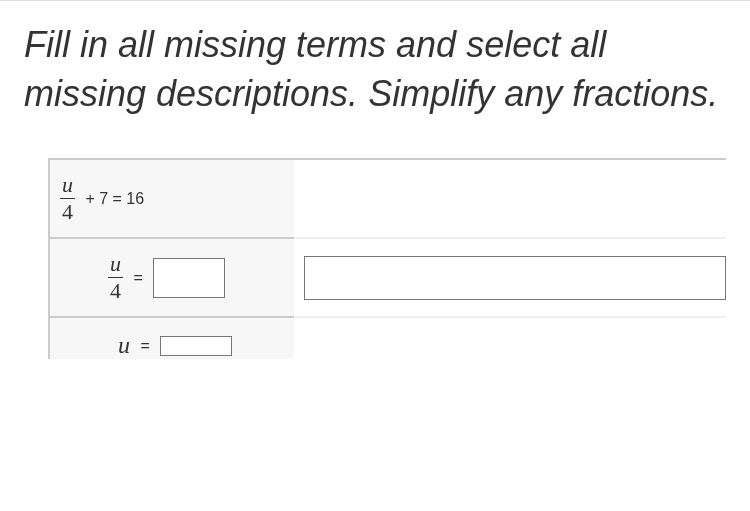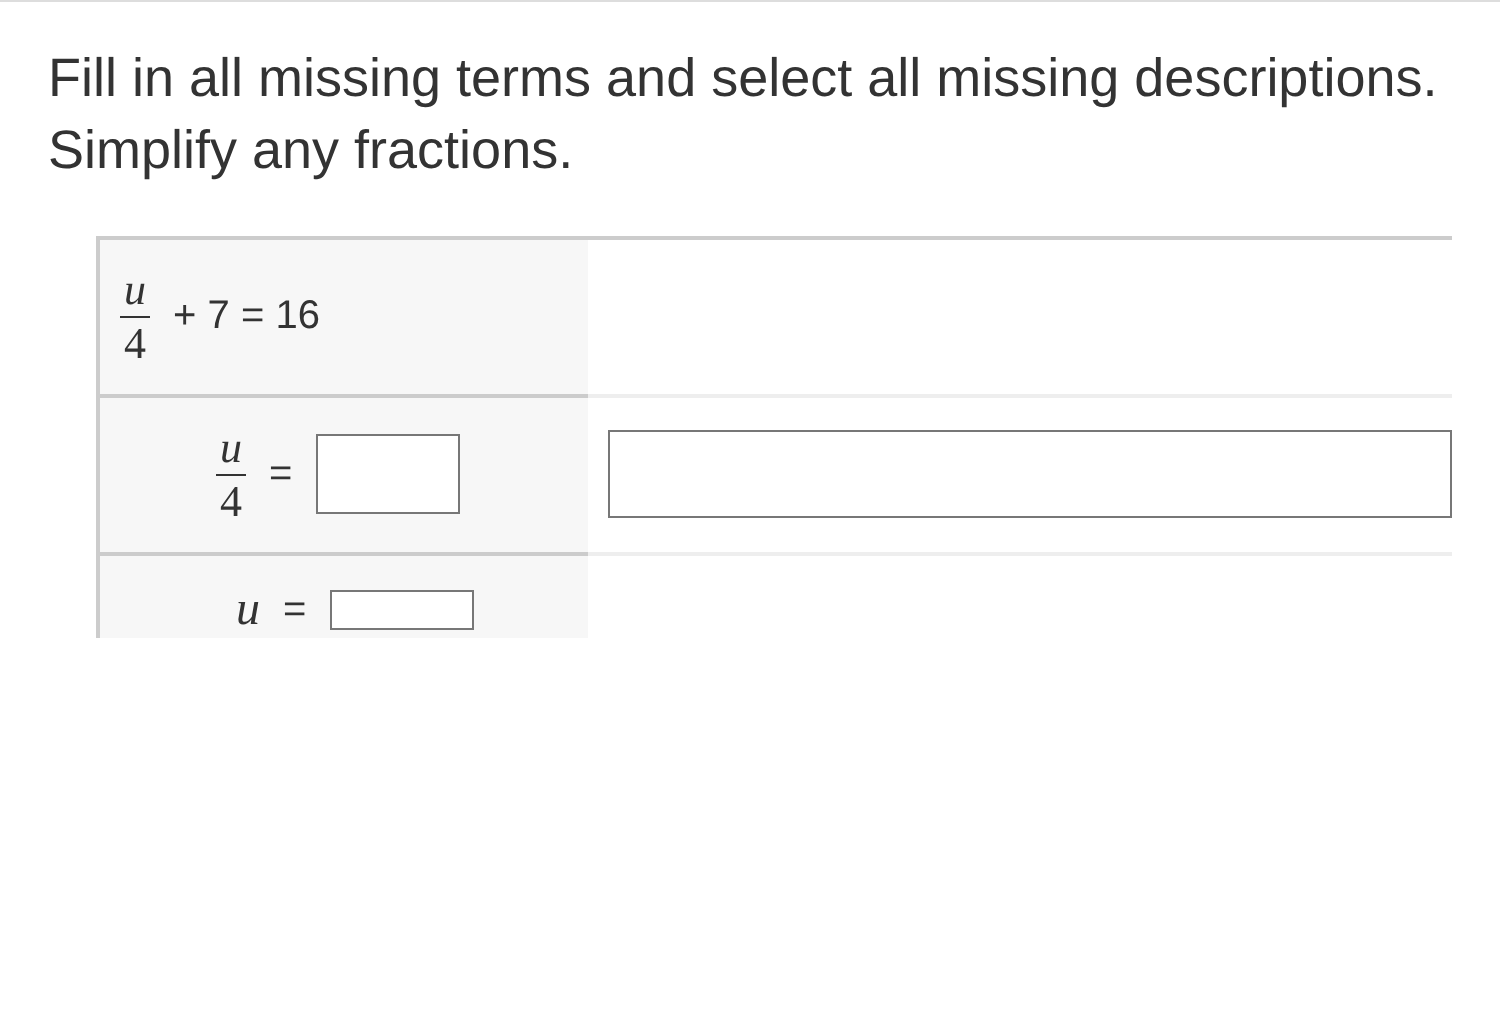--- a/index.html
+++ b/index.html
@@ -18,24 +18,25 @@
   .content {
     padding: 20px 24px 0 24px;
   }
   .prompt {
     font-size: 27px;
     color: #333;
     line-height: 1.35;
     margin-bottom: 20px;
   }
   .instructions {
-    font-size: 27px;
+    font-size: 36px;
     color: #333;
+    font-style: italic;
     line-height: 1.35;
-    margin-bottom: 24px;
+    margin-bottom: 40px;
   }
   .work-area {
     margin-left: 24px;
     display: flex;
     flex-direction: column;
   }
   .step-row {
     display: flex;
     align-items: stretch;
   }
@@ -73,21 +74,21 @@
     font-style: italic;
     font-family: Georgia, 'Times New Roman', serif;
     font-size: 22px;
     color: #333;
     line-height: 1;
   }
   .frac .num { padding: 0 2px 2px 2px; }
   .frac .den { border-top: 1.5px solid #333; padding: 2px 2px 0 2px; font-style: normal; }
   .eq-text {
     font-family: Verdana, Geneva, sans-serif;
-    font-size: 20px;
+    font-size: 16px;
     color: #333;
     margin: 0 6px;
     white-space: pre;
   }
   .var-u {
     font-style: italic;
     font-family: Georgia, 'Times New Roman', serif;
     font-size: 24px;
     color: #333;
   }

